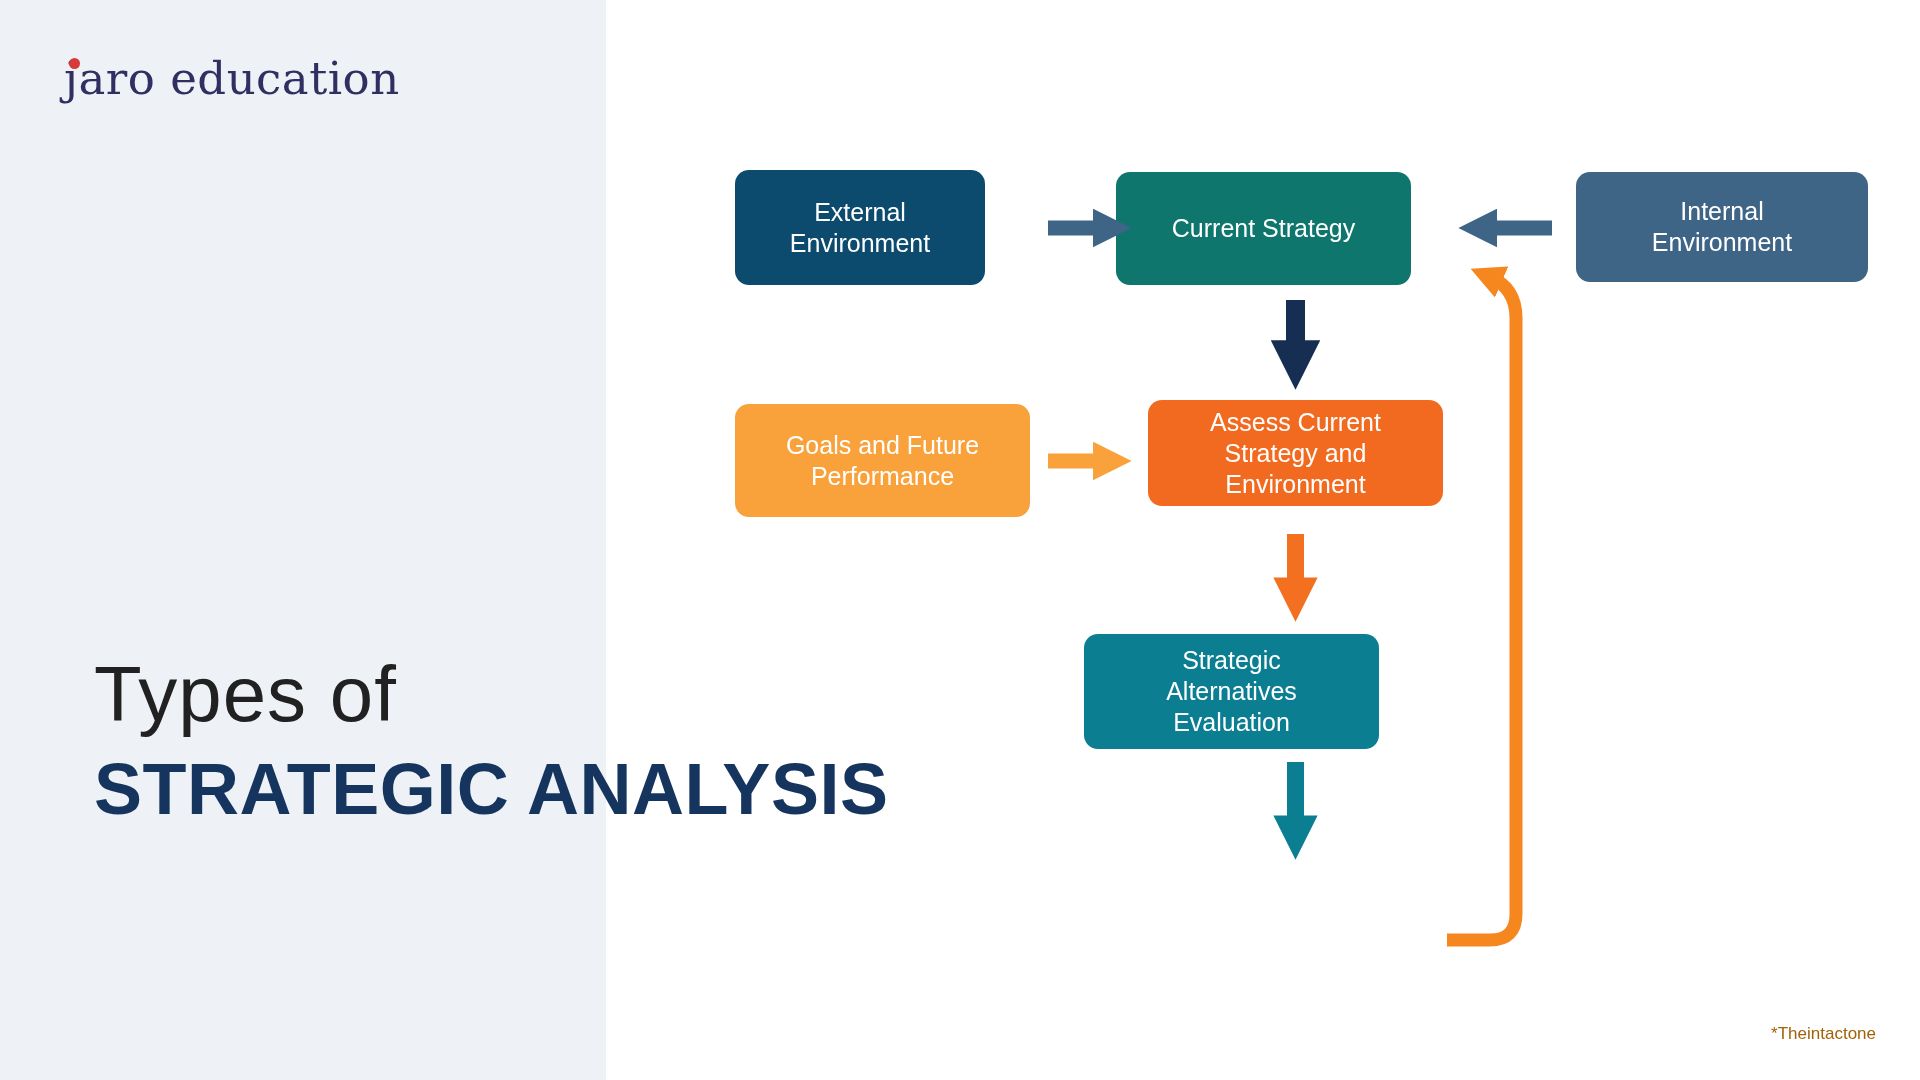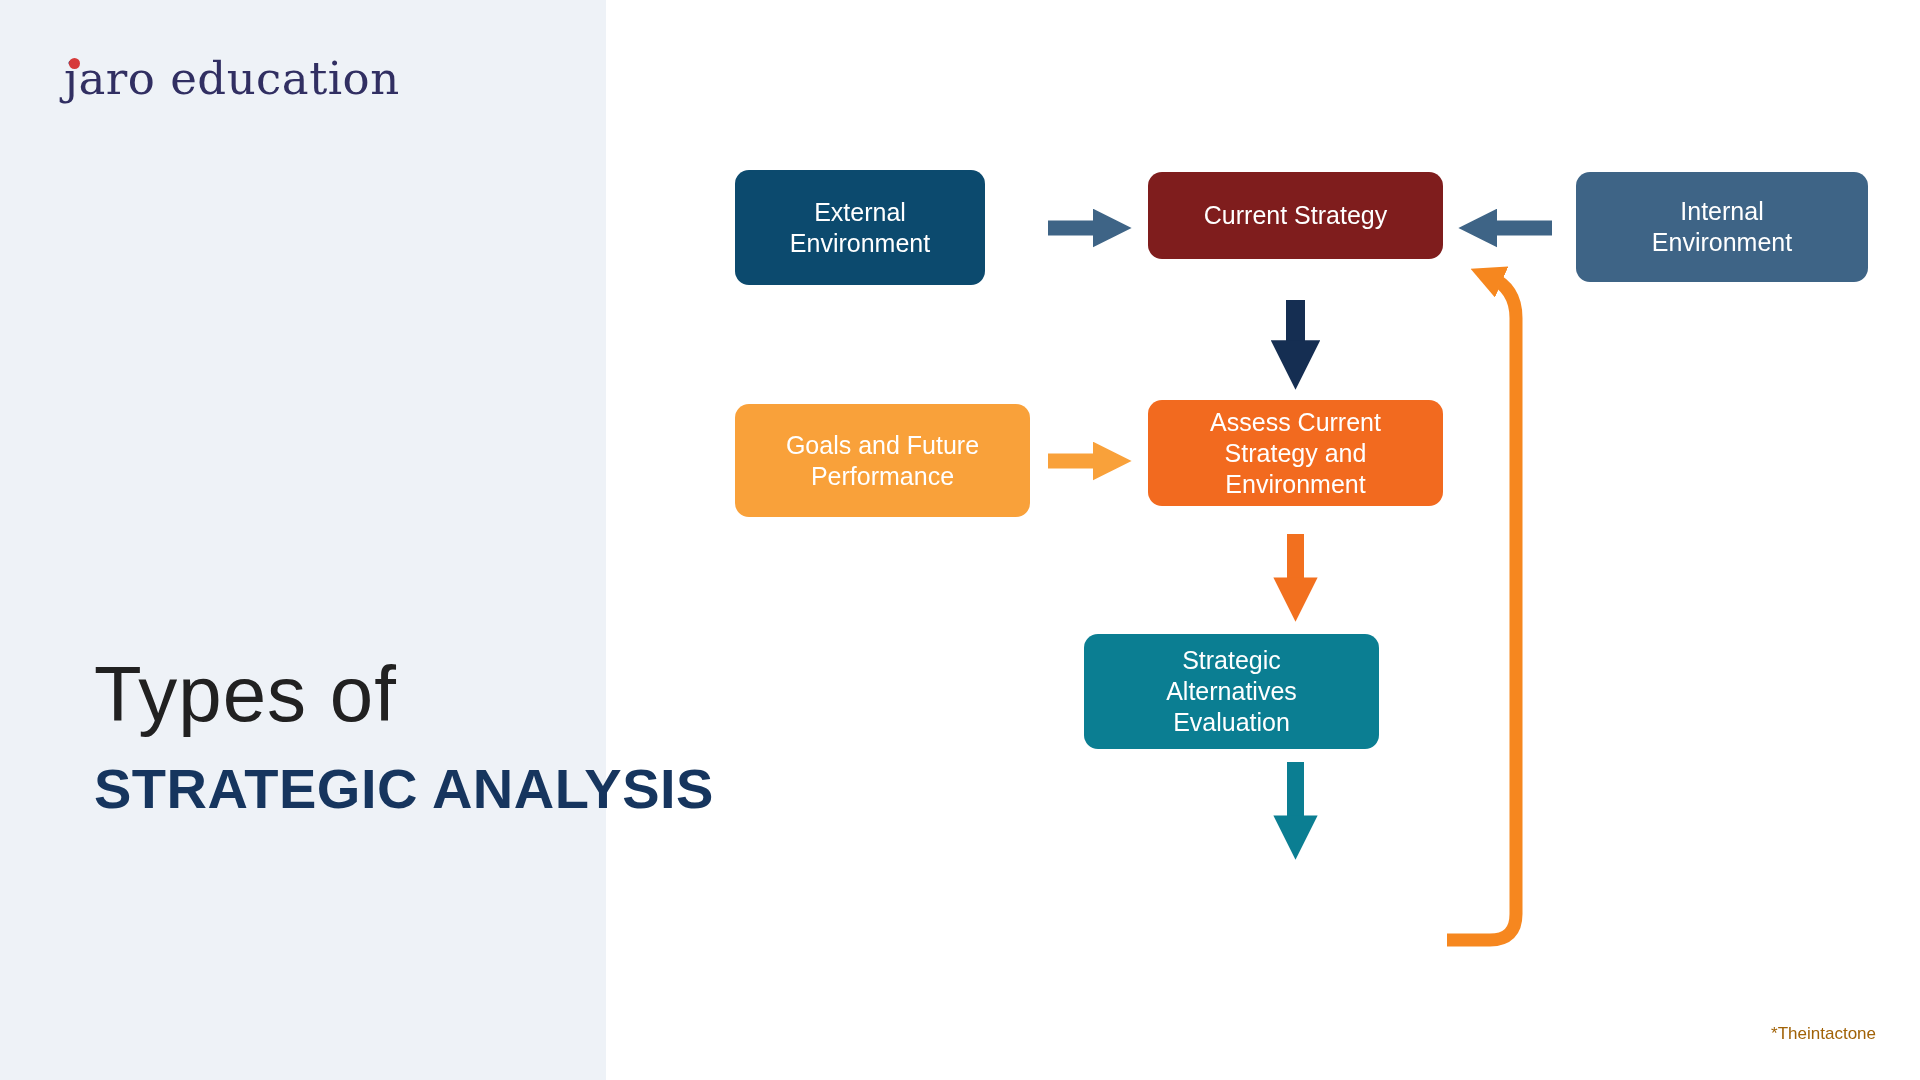--- a/index.html
+++ b/index.html
@@ -19,22 +19,22 @@
   .logo-dot{
     position:absolute;left:69px;top:58px;width:11px;height:11px;
     border-radius:50%;background:#d63a3a;
   }
   .title-block{position:absolute;left:94px;top:652px;white-space:nowrap;}
   .title-line1{
     font-size:78px;font-weight:300;color:#212121;line-height:1.1;
     letter-spacing:1px;
   }
   .title-line2{
-    font-size:56px;font-weight:800;color:#16355e;line-height:1.1;
-    margin-top:20px;letter-spacing:0.5px;
+    font-size:72px;font-weight:800;color:#16355e;line-height:1.1;
+    margin-top:12px;letter-spacing:0.5px;
   }
   .node{
     position:absolute;border-radius:14px;color:#ffffff;
     display:flex;align-items:center;justify-content:center;
     text-align:center;white-space:pre-line;
     font-size:25px;line-height:1.24;font-weight:400;
   }
   .arrows{position:absolute;left:0;top:0;pointer-events:none;}
   .footnote{
     position:absolute;right:44px;bottom:36px;
@@ -52,21 +52,21 @@
   <div class="logo-dot"></div>
 
   <div class="title-block">
     <div class="title-line1">Types of</div>
     <div class="title-line2">STRATEGIC ANALYSIS</div>
   </div>
 
   <div class="node" style="left: 735px; top: 170px; width: 250px; height: 115px; background: #0c4a6e;">External
 Environment</div>
 
-  <div class="node" style="left: 1148px; top: 172px; width: 295px; height: 87px; background: #7f1d1d;">Current Strategy</div>
+  <div class="node" style="left: 1116px; top: 172px; width: 295px; height: 113px; background: #0f766e;">Current Strategy</div>
 
   <div class="node" style="left: 1562px; top: 172px; width: 292px; height: 110px; background: rgb(62, 100, 134); margin-left: 14px;">Internal
 Environment</div>
 
   <div class="node" style="left: 735px; top: 404px; width: 295px; height: 113px; background: rgb(249, 161, 58);">Goals and Future
 Performance</div>
 
   <div class="node" style="left: 1148px; top: 400px; width: 295px; height: 106px; background: rgb(242, 106, 31);">Assess Current
 Strategy and
 Environment</div>

